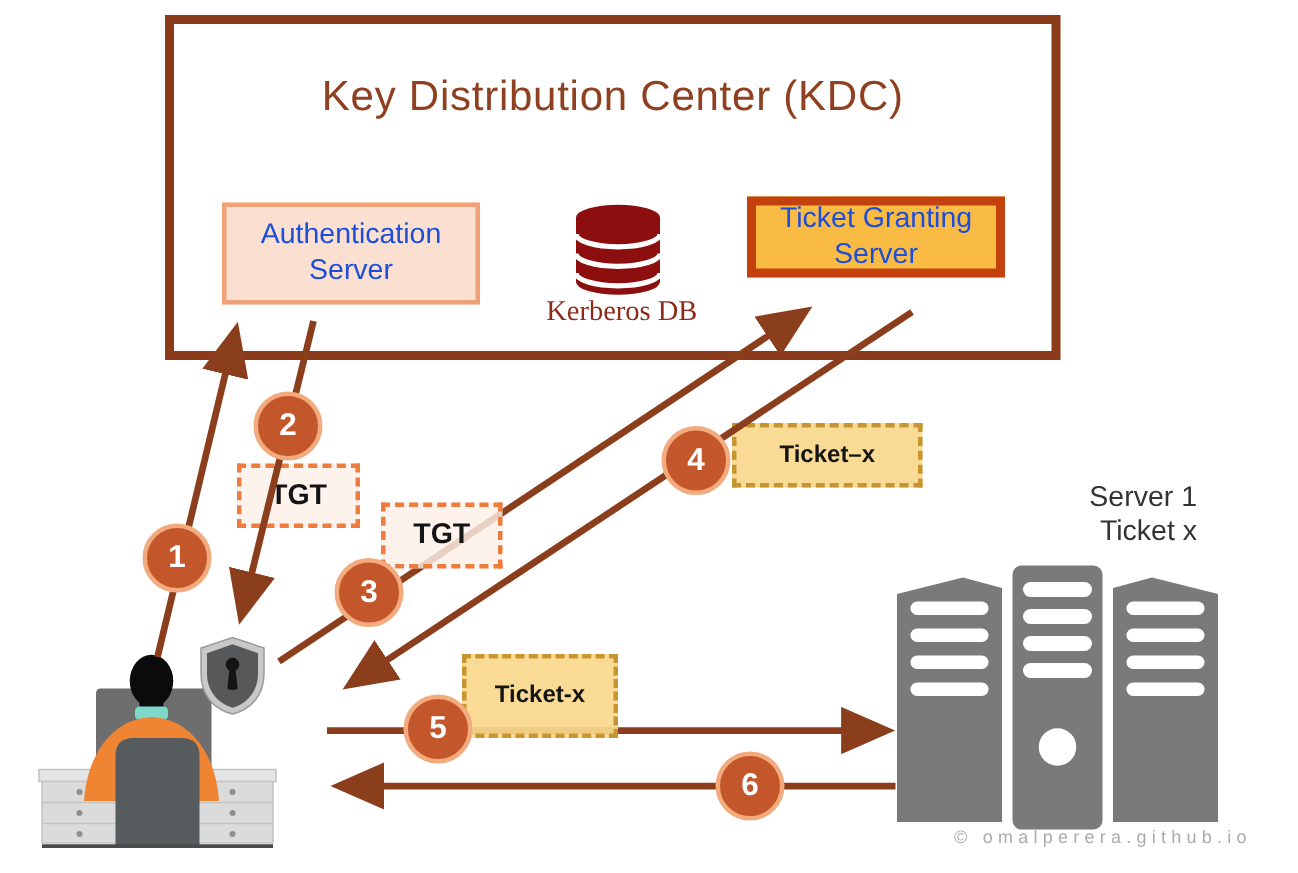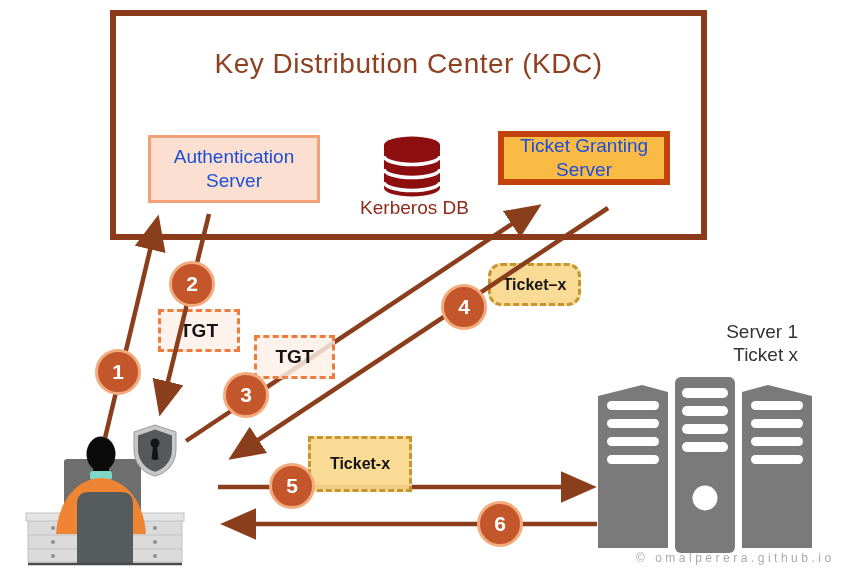--- a/index.html
+++ b/index.html
@@ -18,31 +18,31 @@
   }
   .inner-box{
     position:absolute;box-sizing:border-box;display:flex;flex-direction:column;
     justify-content:center;align-items:center;text-align:center;z-index:2;
     font-size:19px;color:#1d4ed8;line-height:24px;
   }
   .auth-box{left:148px;top:135px;width:172px;height:68px;background:#FBDFD0;border:3px solid #F1A178;}
   .tgs-box{left:498px;top:131px;width:172px;height:54px;background:#FABB45;border:6px solid #c2410c;}
   .db-icon{position:absolute;left:382px;top:136px;z-index:2;}
   .db-label{position:absolute;left:347px;top:197px;width:135px;text-align:center;
-    font-size:19px;color:#8E2B1B;z-index:2;}
+    font-size:19px;color:#8E2B1B;z-index:2;font-family:Liberation Serif, serif;}
   
   .chip{
     position:absolute;box-sizing:border-box;display:flex;align-items:center;justify-content:center;
     font-weight:bold;color:#141414;
   }
   .tgt-chip{background:rgba(253,240,232,0.82);border:3px dashed #EE7C3E;font-size:19px;}
   .ticket-chip{background:rgba(250,216,141,0.92);border:3px dashed #C6952F;font-size:16px;}
   .tgt1{left:158px;top:309px;width:82px;height:43px;z-index:4;}
   .tgt2{left:254px;top:335px;width:81px;height:44px;z-index:6;}
-  .ticket1{left:488px;top:263px;width:93px;height:43px;z-index:4;border-radius:13px;}
+  .ticket1{left:488px;top:282px;width:127px;height:43px;z-index:4;}
   .ticket2{left:308px;top:436px;width:104px;height:56px;z-index:6;}
   
   .step{
     position:absolute;width:46px;height:46px;border-radius:50%;
     background:#C4562C;border:3px solid #F3AA7D;box-sizing:border-box;color:#ffffff;
     font-weight:bold;font-size:21px;display:flex;align-items:center;justify-content:center;z-index:7;
   }
   .s1{left:95px;top:349px}.s2{left:169px;top:261px}.s3{left:223px;top:372px}
   .s4{left:441px;top:284px}.s5{left:269px;top:463px}.s6{left:477px;top:501px}
   

